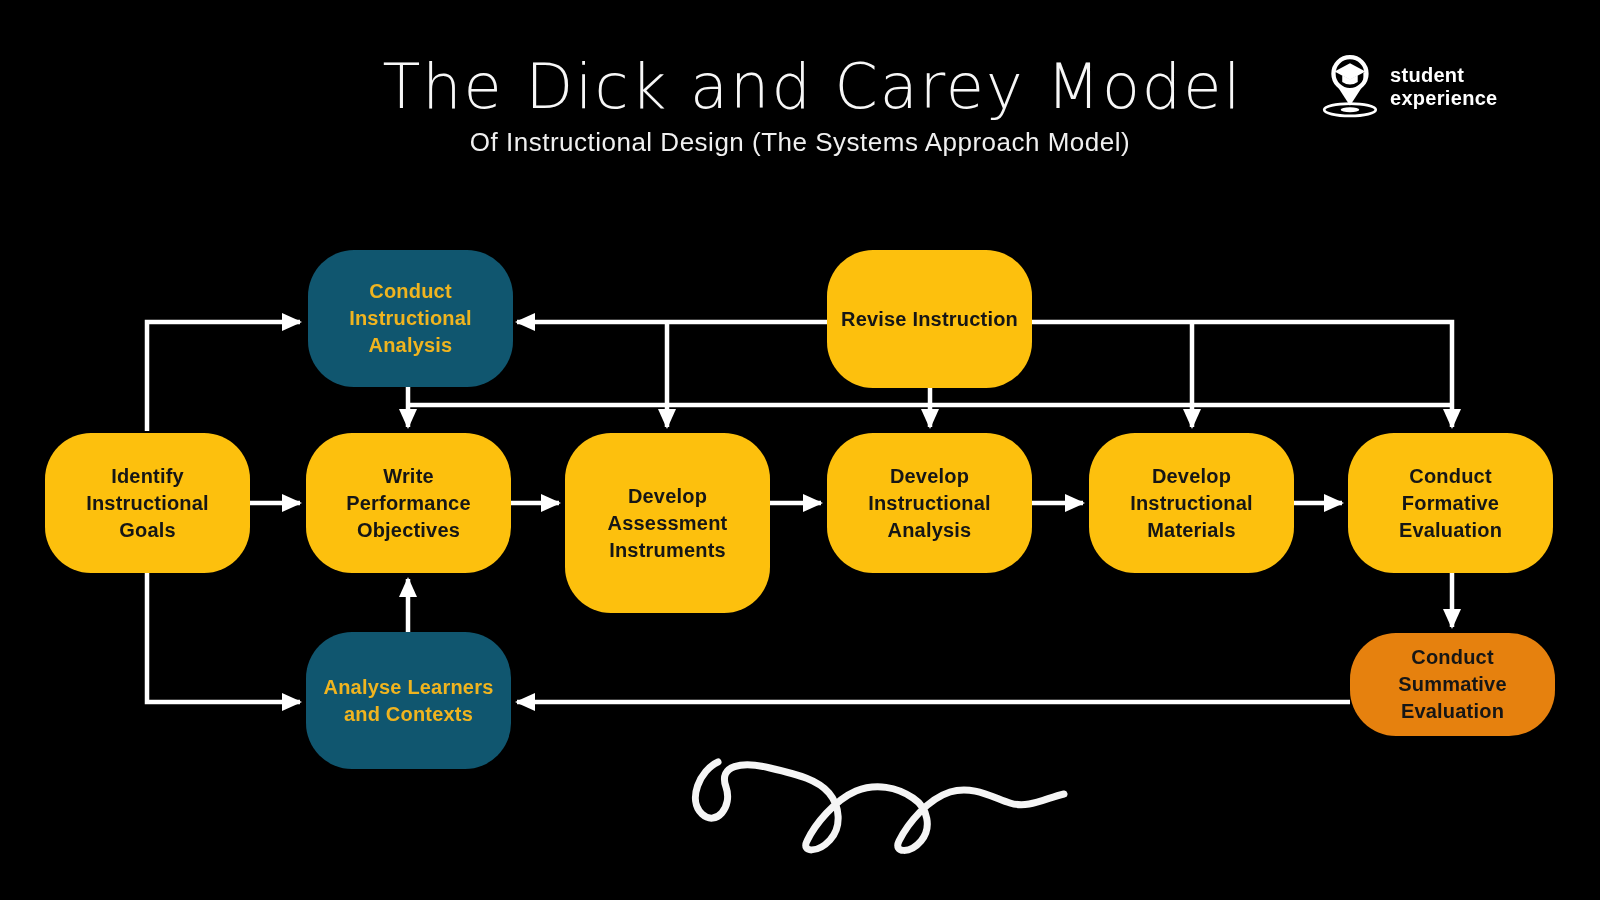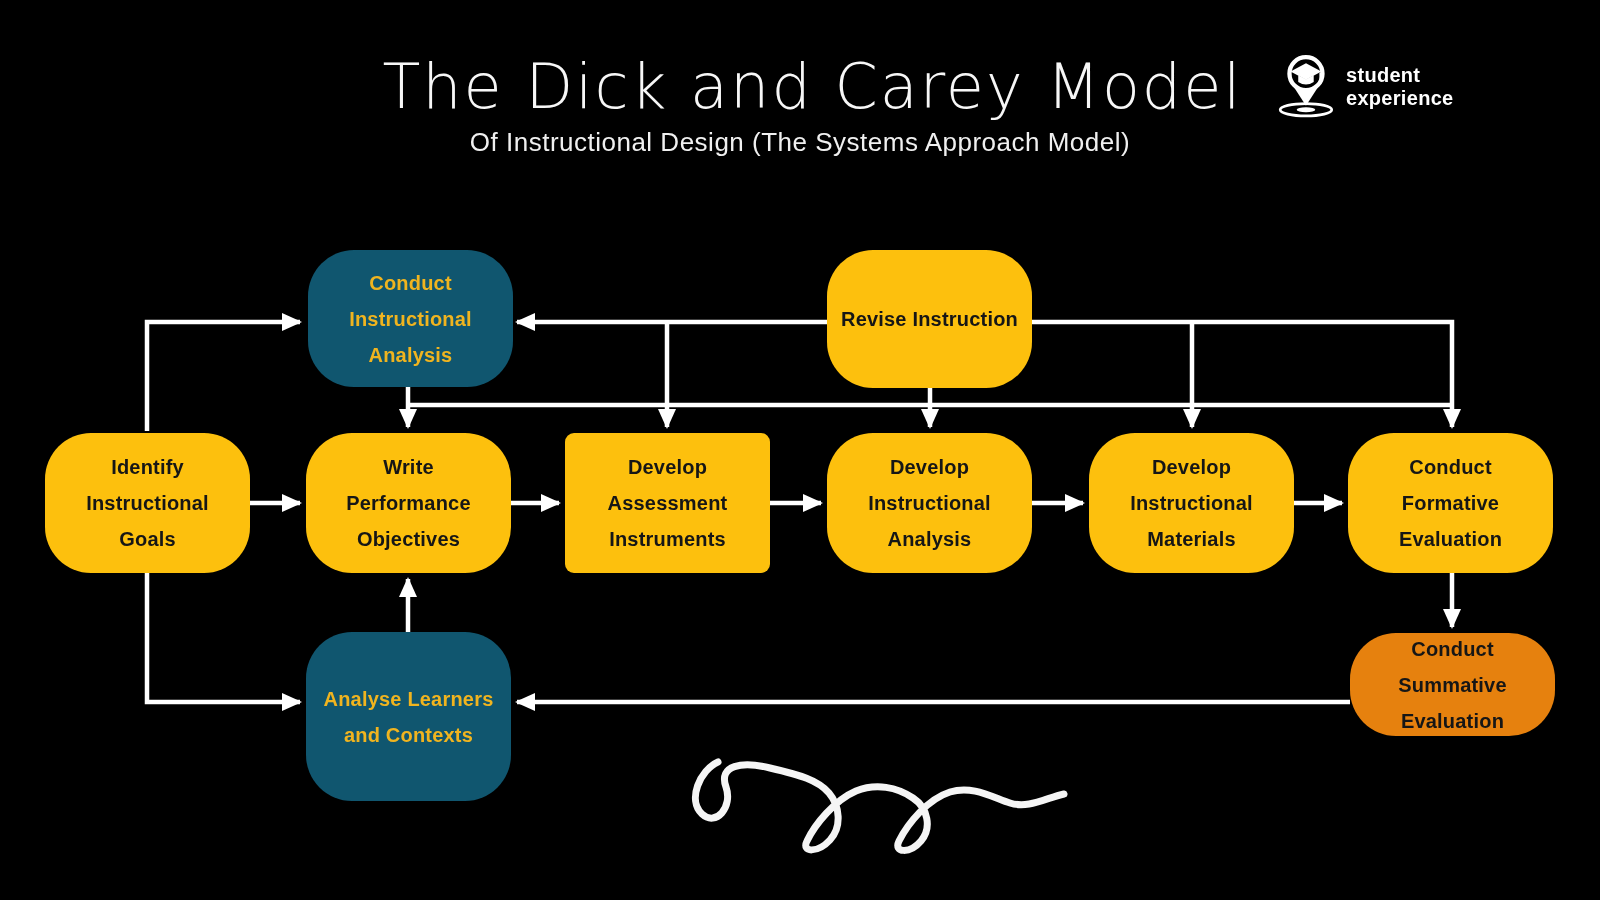--- a/index.html
+++ b/index.html
@@ -8,25 +8,25 @@
     font-family:"Liberation Sans",sans-serif;
   }
   .header{position:absolute;top:50px;left:0;width:1600px;text-align:center;color:#f7f7f7;}
   .title{
     font-family:"DejaVu Sans","Liberation Sans",sans-serif;
     font-size:62px;font-weight:200;letter-spacing:2px;color:#f7f7f7;margin-left:25px;
   }
   .subtitle{
     margin-top:4px;font-size:26px;font-weight:300;letter-spacing:.5px;color:#f0f0f0;
   }
-  .logo{position:absolute;top:52px;left:1276px;display:flex;align-items:center;gap:8px;color:#fff;}
+  .logo{position:absolute;top:52px;left:1320px;display:flex;align-items:center;gap:8px;color:#fff;}
   .logo-text{font-size:20px;font-weight:bold;line-height:1.15;letter-spacing:.3px;text-align:left;}
   .node{
     position:absolute;width:205px;display:flex;align-items:center;justify-content:center;
-    border-radius:46px;text-align:center;font-weight:bold;font-size:20px;line-height:36px;
+    border-radius:46px;text-align:center;font-weight:bold;font-size:20px;line-height:27px;
     letter-spacing:.2px;padding:0 14px;box-sizing:border-box;
   }
   .node.yellow{background:#FDC00D;color:#161616;}
   .node.teal{background:#10566F;color:#F0B41F;}
   .node.orange{background:#E6810E;color:#161616;}
   svg.wires{position:absolute;top:0;left:0;}
   .wire{stroke:#fff;stroke-width:4.5;fill:none;}
   .squiggle{stroke:#fff;stroke-width:7;fill:none;stroke-linecap:round;stroke-linejoin:round;opacity:.96;}
 </style>
 </head>
@@ -101,32 +101,32 @@
     </div>
   <div class="node yellow" style="left:827px;  top:250px; height:138px;">
       <span>Revise Instruction</span>
     </div>
   <div class="node yellow" style="left:45px;   top:433px; height:140px;">
       <span>Identify Instructional Goals</span>
     </div>
   <div class="node yellow" style="left:306px;  top:433px; height:140px;">
       <span>Write Performance Objectives</span>
     </div>
-  <div class="node yellow" style="left:565px;  top:433px; height:140px;border-radius:9px;">
+  <div class="node yellow" style="left:565px;  top:433px; height:180px;">
       <span>Develop Assessment Instruments</span>
     </div>
   <div class="node yellow" style="left:827px;  top:433px; height:140px;">
       <span>Develop Instructional Analysis</span>
     </div>
   <div class="node yellow" style="left:1089px; top:433px; height:140px;">
       <span>Develop Instructional Materials</span>
     </div>
   <div class="node yellow" style="left:1348px; top:433px; height:140px;">
       <span>Conduct Formative Evaluation</span>
     </div>
-  <div class="node teal" style="left:306px;  top:632px; height:169px;">
+  <div class="node teal" style="left:306px;  top:632px; height:137px;">
       <span>Analyse Learners and Contexts</span>
     </div>
   <div class="node orange" style="left:1350px; top:633px; height:103px;">
       <span>Conduct Summative Evaluation</span>
     </div>
 
 </div>
 
 </body></html>

